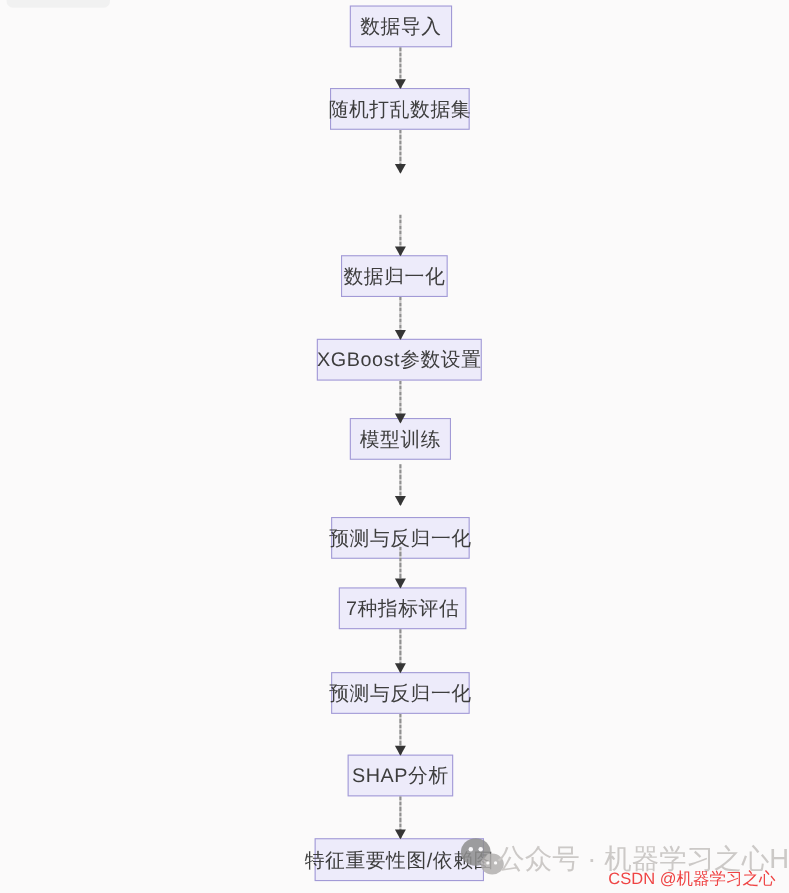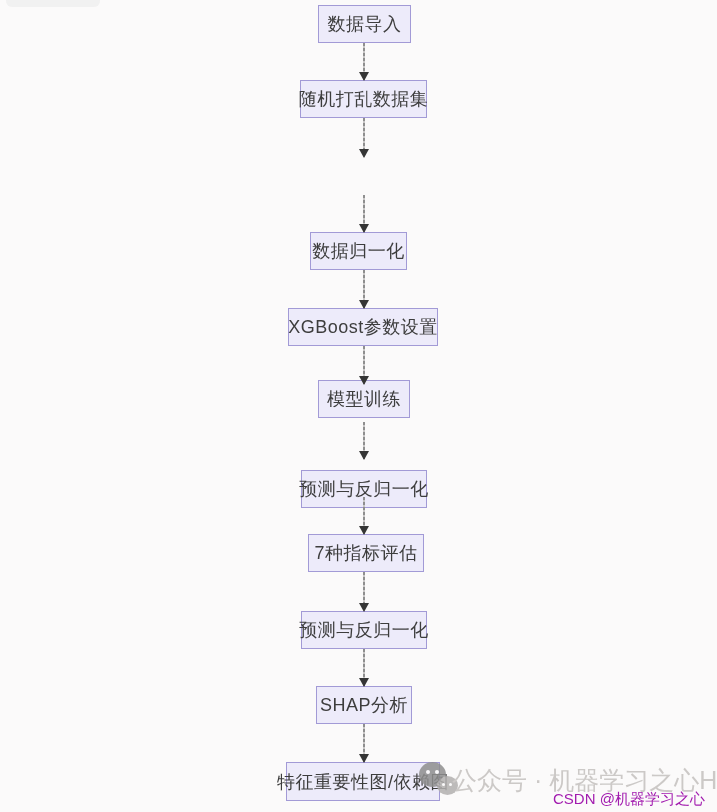--- a/index.html
+++ b/index.html
@@ -48,21 +48,21 @@
   .watermark { position:absolute; pointer-events:none; }
   .wm-line1 {
     left:452px; top:764px;
     font-size:25px; letter-spacing:0px;
     color:#ccc9c7;
     white-space:nowrap;
   }
   .wm-line2 {
     left:553px; top:790px;
     font-size:15px;
-    color:#a21caf;
+    color:#ef4444;
     white-space:nowrap;
   }
 
   .wechat-icon {
     position:absolute; left:418px; top:761px;
     width:42px; height:40px;
     opacity:.85;
   }
   .bubble { position:absolute; border-radius:50%; }
   .bubble-big {

